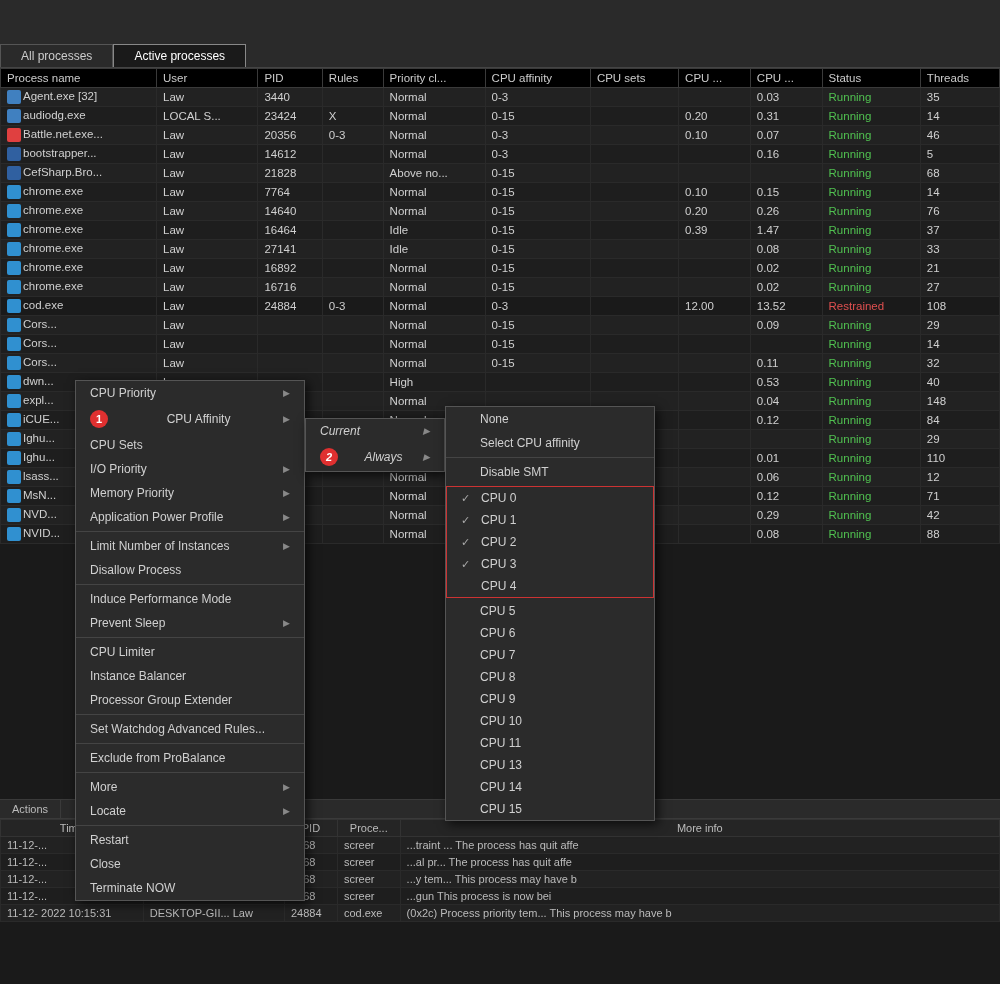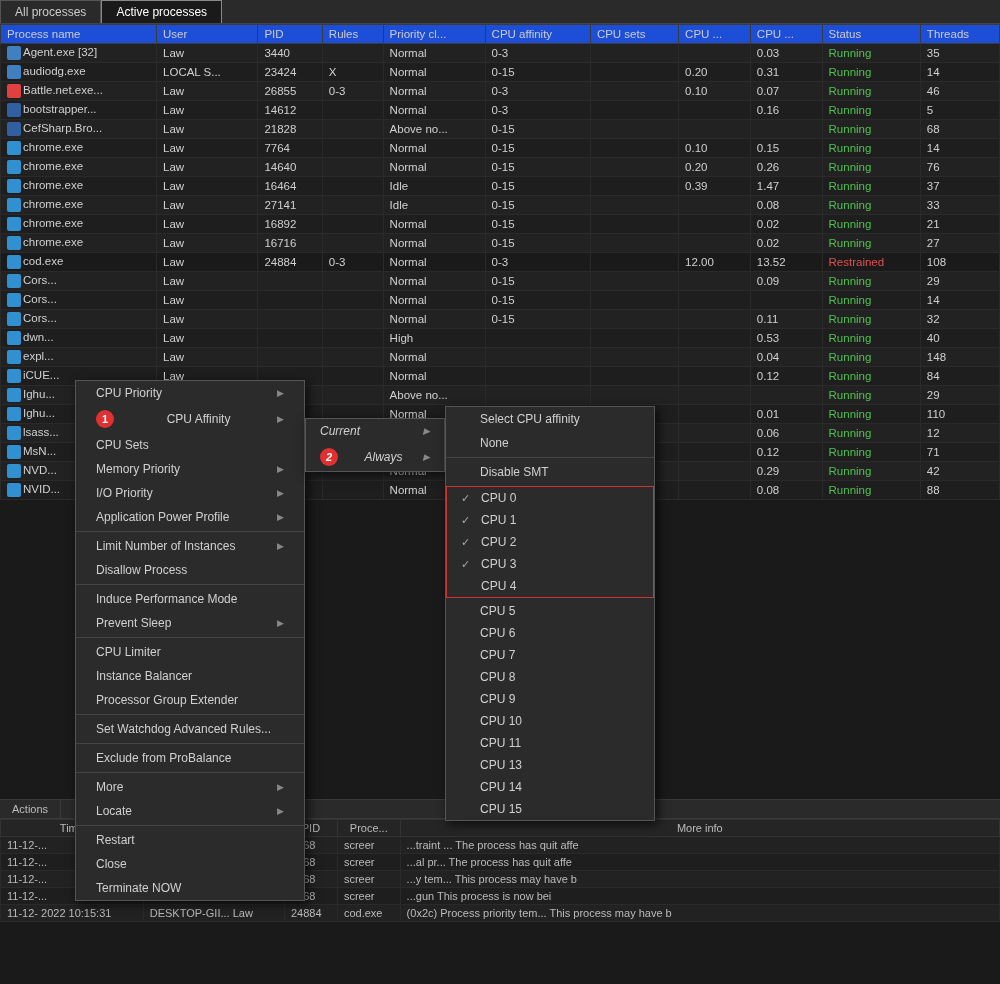--- a/index.html
+++ b/index.html
@@ -14,42 +14,43 @@
       position: relative;
     }
 
     
     .tab-bar {
       display: flex;
       background: #2a2a2a;
       border-bottom: 1px solid #444;
     }
     .tab {
-      padding: 4px 14px;
+      padding: 4px 20px;
       cursor: pointer;
       border: 1px solid #555;
       border-bottom: none;
       background: #2a2a2a;
       color: #ccc;
       font-size: 12px;
+      margin-top: 44px;
     }
     .tab.active {
       background: #1a1a1a;
       color: #fff;
       border-color: #888;
     }
 
     
     .process-table {
       width: 100%;
       border-collapse: collapse;
       font-size: 11.5px;
     }
     .process-table thead tr {
-      background: #1d4ed8;
+      background: #000000;
       margin-top: 12px;
     }
     .process-table th {
       padding: 3px 6px;
       border: 1px solid #3a3a3a;
       color: #ccc;
       font-weight: normal;
       text-align: left;
       white-space: nowrap;
     }
@@ -88,21 +89,21 @@
       position: absolute;
       top: 380px;
       left: 75px;
       background: #2b2b2b;
       border: 1px solid #555;
       min-width: 230px;
       z-index: 100;
       box-shadow: 3px 3px 10px rgba(0,0,0,0.7);
     }
     .context-menu-item {
-      padding: 5px 20px;
+      padding: 5px 14px;
       cursor: pointer;
       display: flex;
       align-items: center;
       justify-content: space-between;
       color: #d0d0d0;
       position: relative;
     }
     .context-menu-item.has-submenu::after {
       content: '▶';
       font-size: 9px;
@@ -322,21 +323,21 @@
       <td>0-15</td>
       <td></td>
       <td>0.20</td>
       <td>0.31</td>
       <td class="status-running">Running</td>
       <td>14</td>
     </tr>
         <tr>
       <td><span class="proc-icon" style="background:#e04040; display:inline-block; width:14px; height:14px; border-radius:2px; margin-right:2px; vertical-align:middle;"></span>Battle.net.exe...</td>
       <td>Law</td>
-      <td>26855</td>
+      <td>20356</td>
       <td>0-3</td>
       <td>Normal</td>
       <td>0-3</td>
       <td></td>
       <td>0.10</td>
       <td>0.07</td>
       <td class="status-running">Running</td>
       <td>46</td>
     </tr>
         <tr>
@@ -623,24 +624,24 @@
       <span>CPU Priority</span>
     </div>
     <div class="context-menu-item has-submenu">
       <span class="num-badge">1</span>
       <span>CPU Affinity</span>
     </div>
     <div class="context-menu-item">
       <span>CPU Sets</span>
     </div>
     <div class="context-menu-item has-submenu">
+      <span>I/O Priority</span>
+    </div>
+    <div class="context-menu-item has-submenu">
       <span>Memory Priority</span>
-    </div>
-    <div class="context-menu-item has-submenu">
-      <span>I/O Priority</span>
     </div>
     <div class="context-menu-item has-submenu">
       <span>Application Power Profile</span>
     </div>
     <div class="context-menu-separator"></div>
     <div class="context-menu-item has-submenu">
       <span>Limit Number of Instances</span>
     </div>
     <div class="context-menu-item">
       <span>Disallow Process</span>
@@ -695,25 +696,25 @@
     </div>
     <div class="submenu1-item has-submenu">
       <span class="num-badge">2</span>
       <span>Always</span>
     </div>
   </div>
 
 <div class="submenu2" id="submenu2" style="position:absolute; top:406px; left:445px; z-index:102; background:#2b2b2b; border:1px solid #555; min-width:210px; box-shadow:3px 3px 10px rgba(0,0,0,0.7);">
 <div class="submenu2-item">
       <span class="check"></span>
+      <span>None</span>
+    </div>
+    <div class="submenu2-item">
+      <span class="check"></span>
       <span>Select CPU affinity</span>
-    </div>
-    <div class="submenu2-item">
-      <span class="check"></span>
-      <span>None</span>
     </div>
     <div class="context-menu-separator"></div>
     <div class="submenu2-item">
       <span class="check"></span>
       <span>Disable SMT</span>
     </div>
     <div class="cpu-list-box">
       <div class="cpu-list-item">
         <span class="check">✓</span>
         <span>CPU 0</span>

